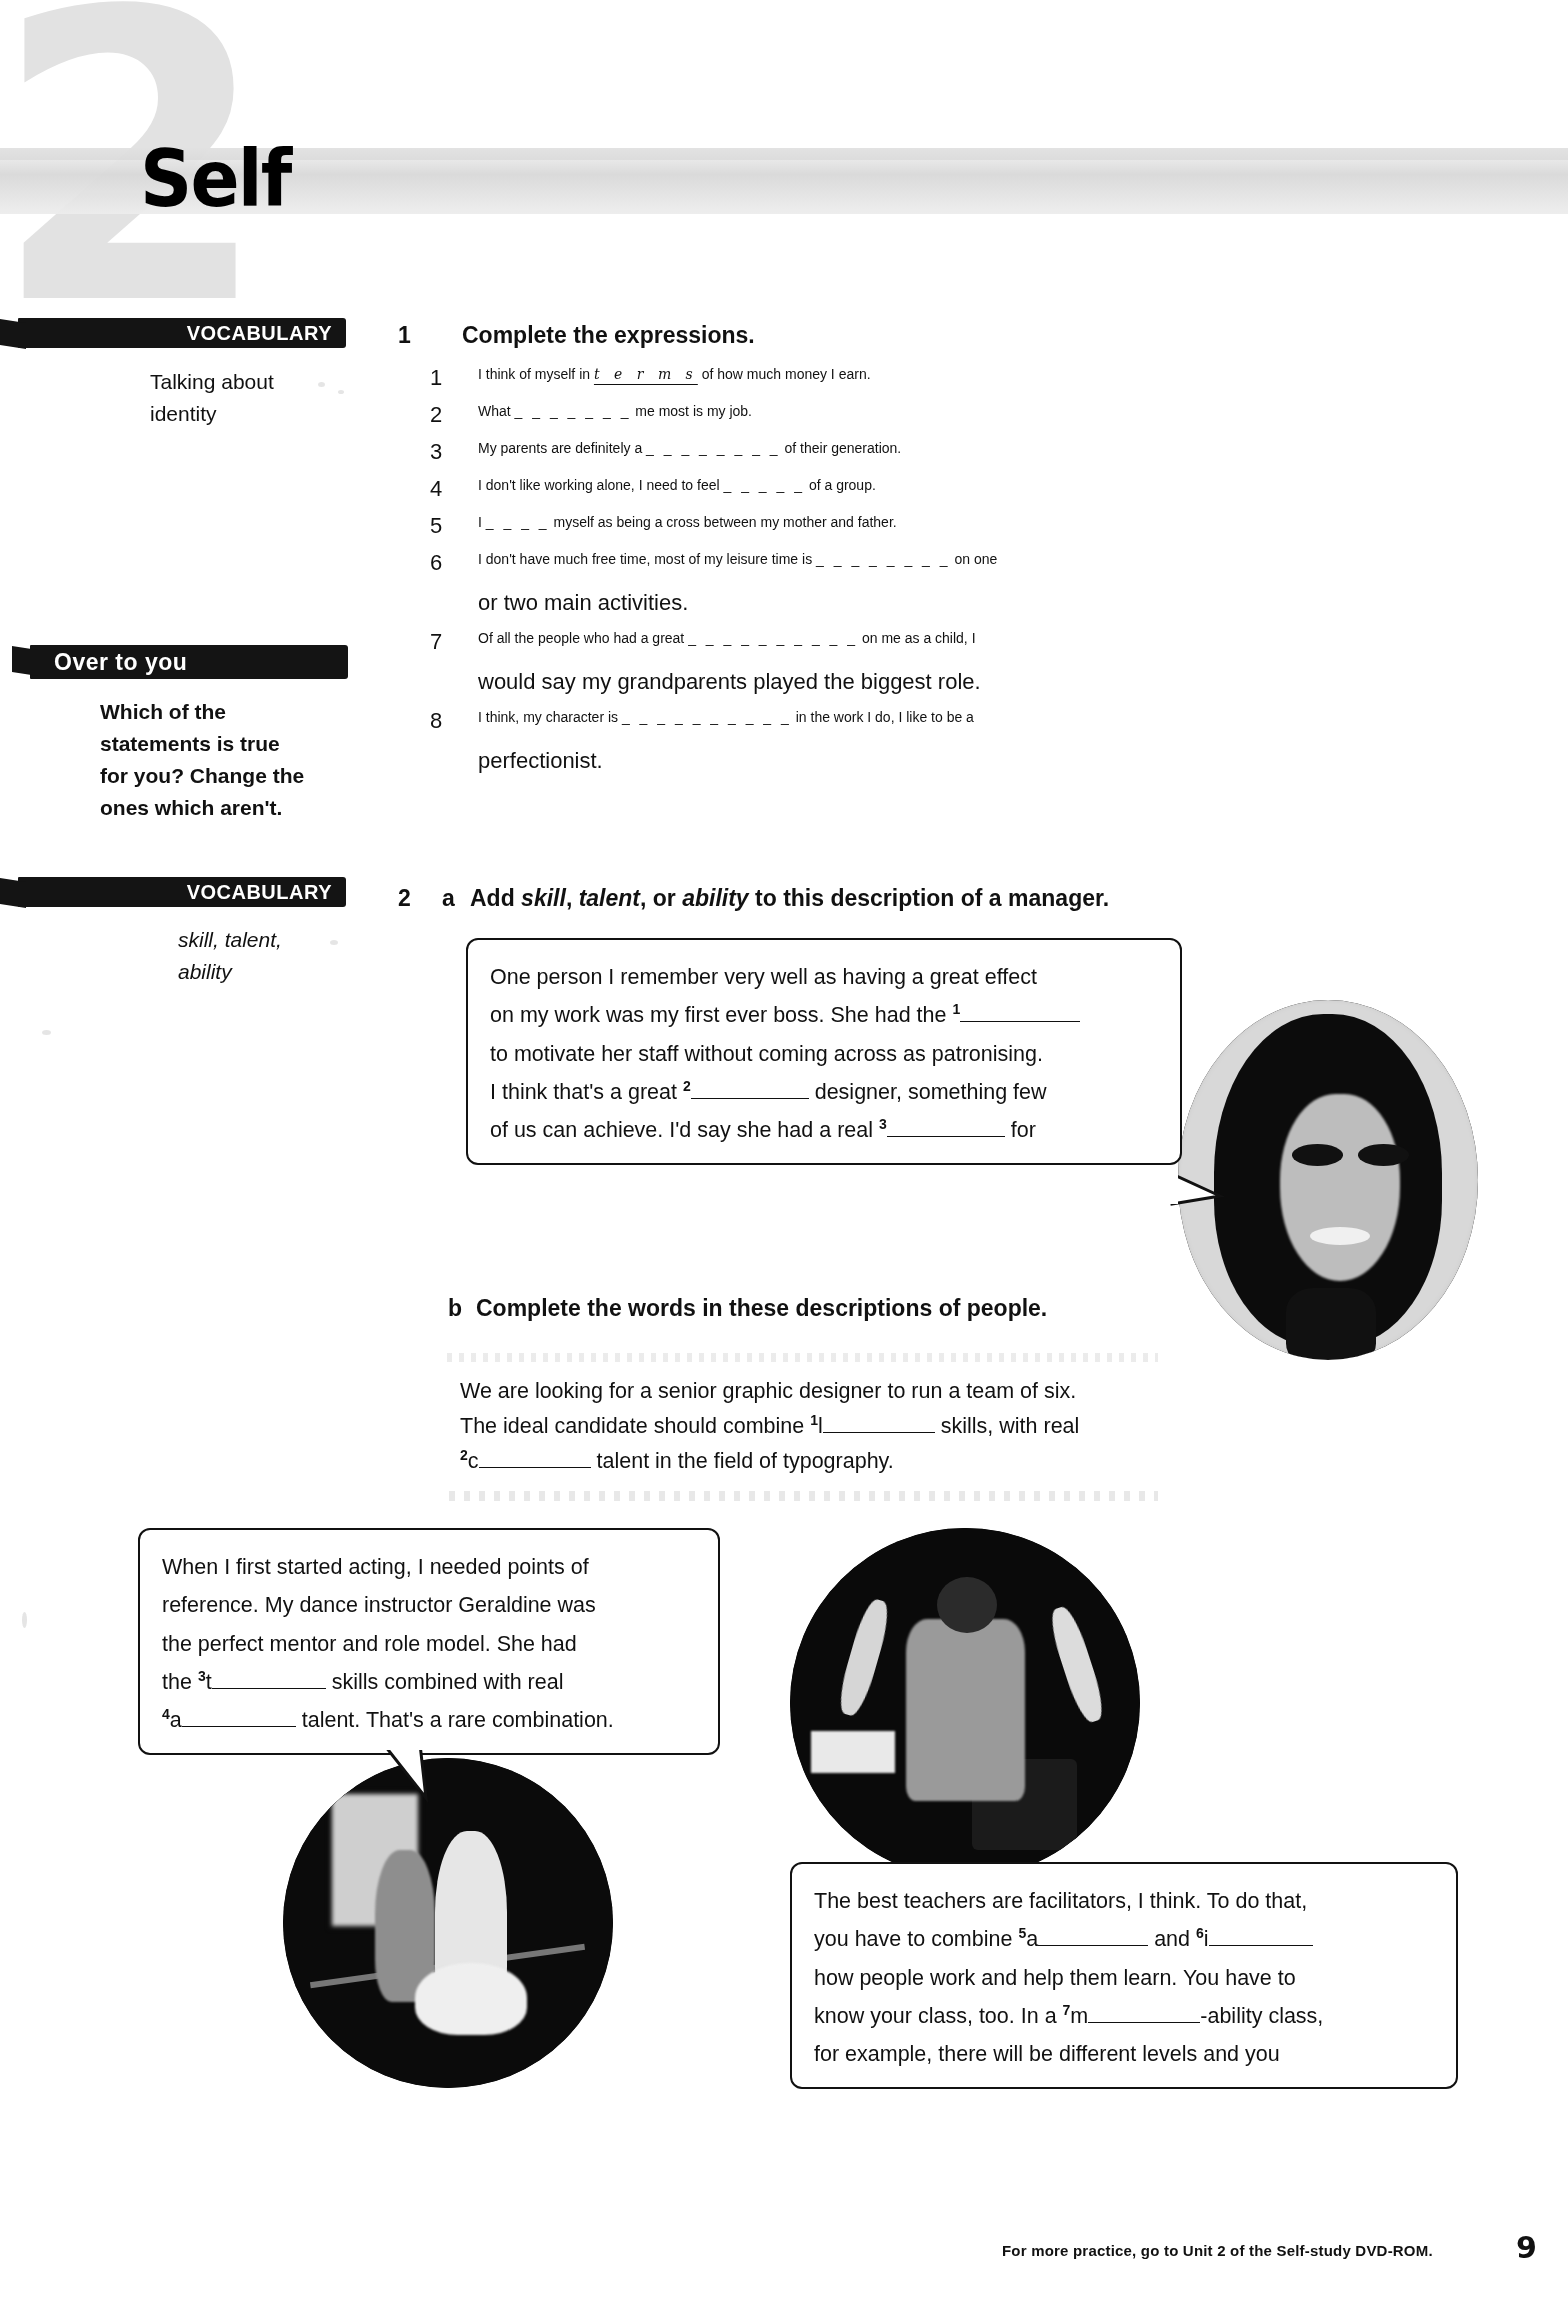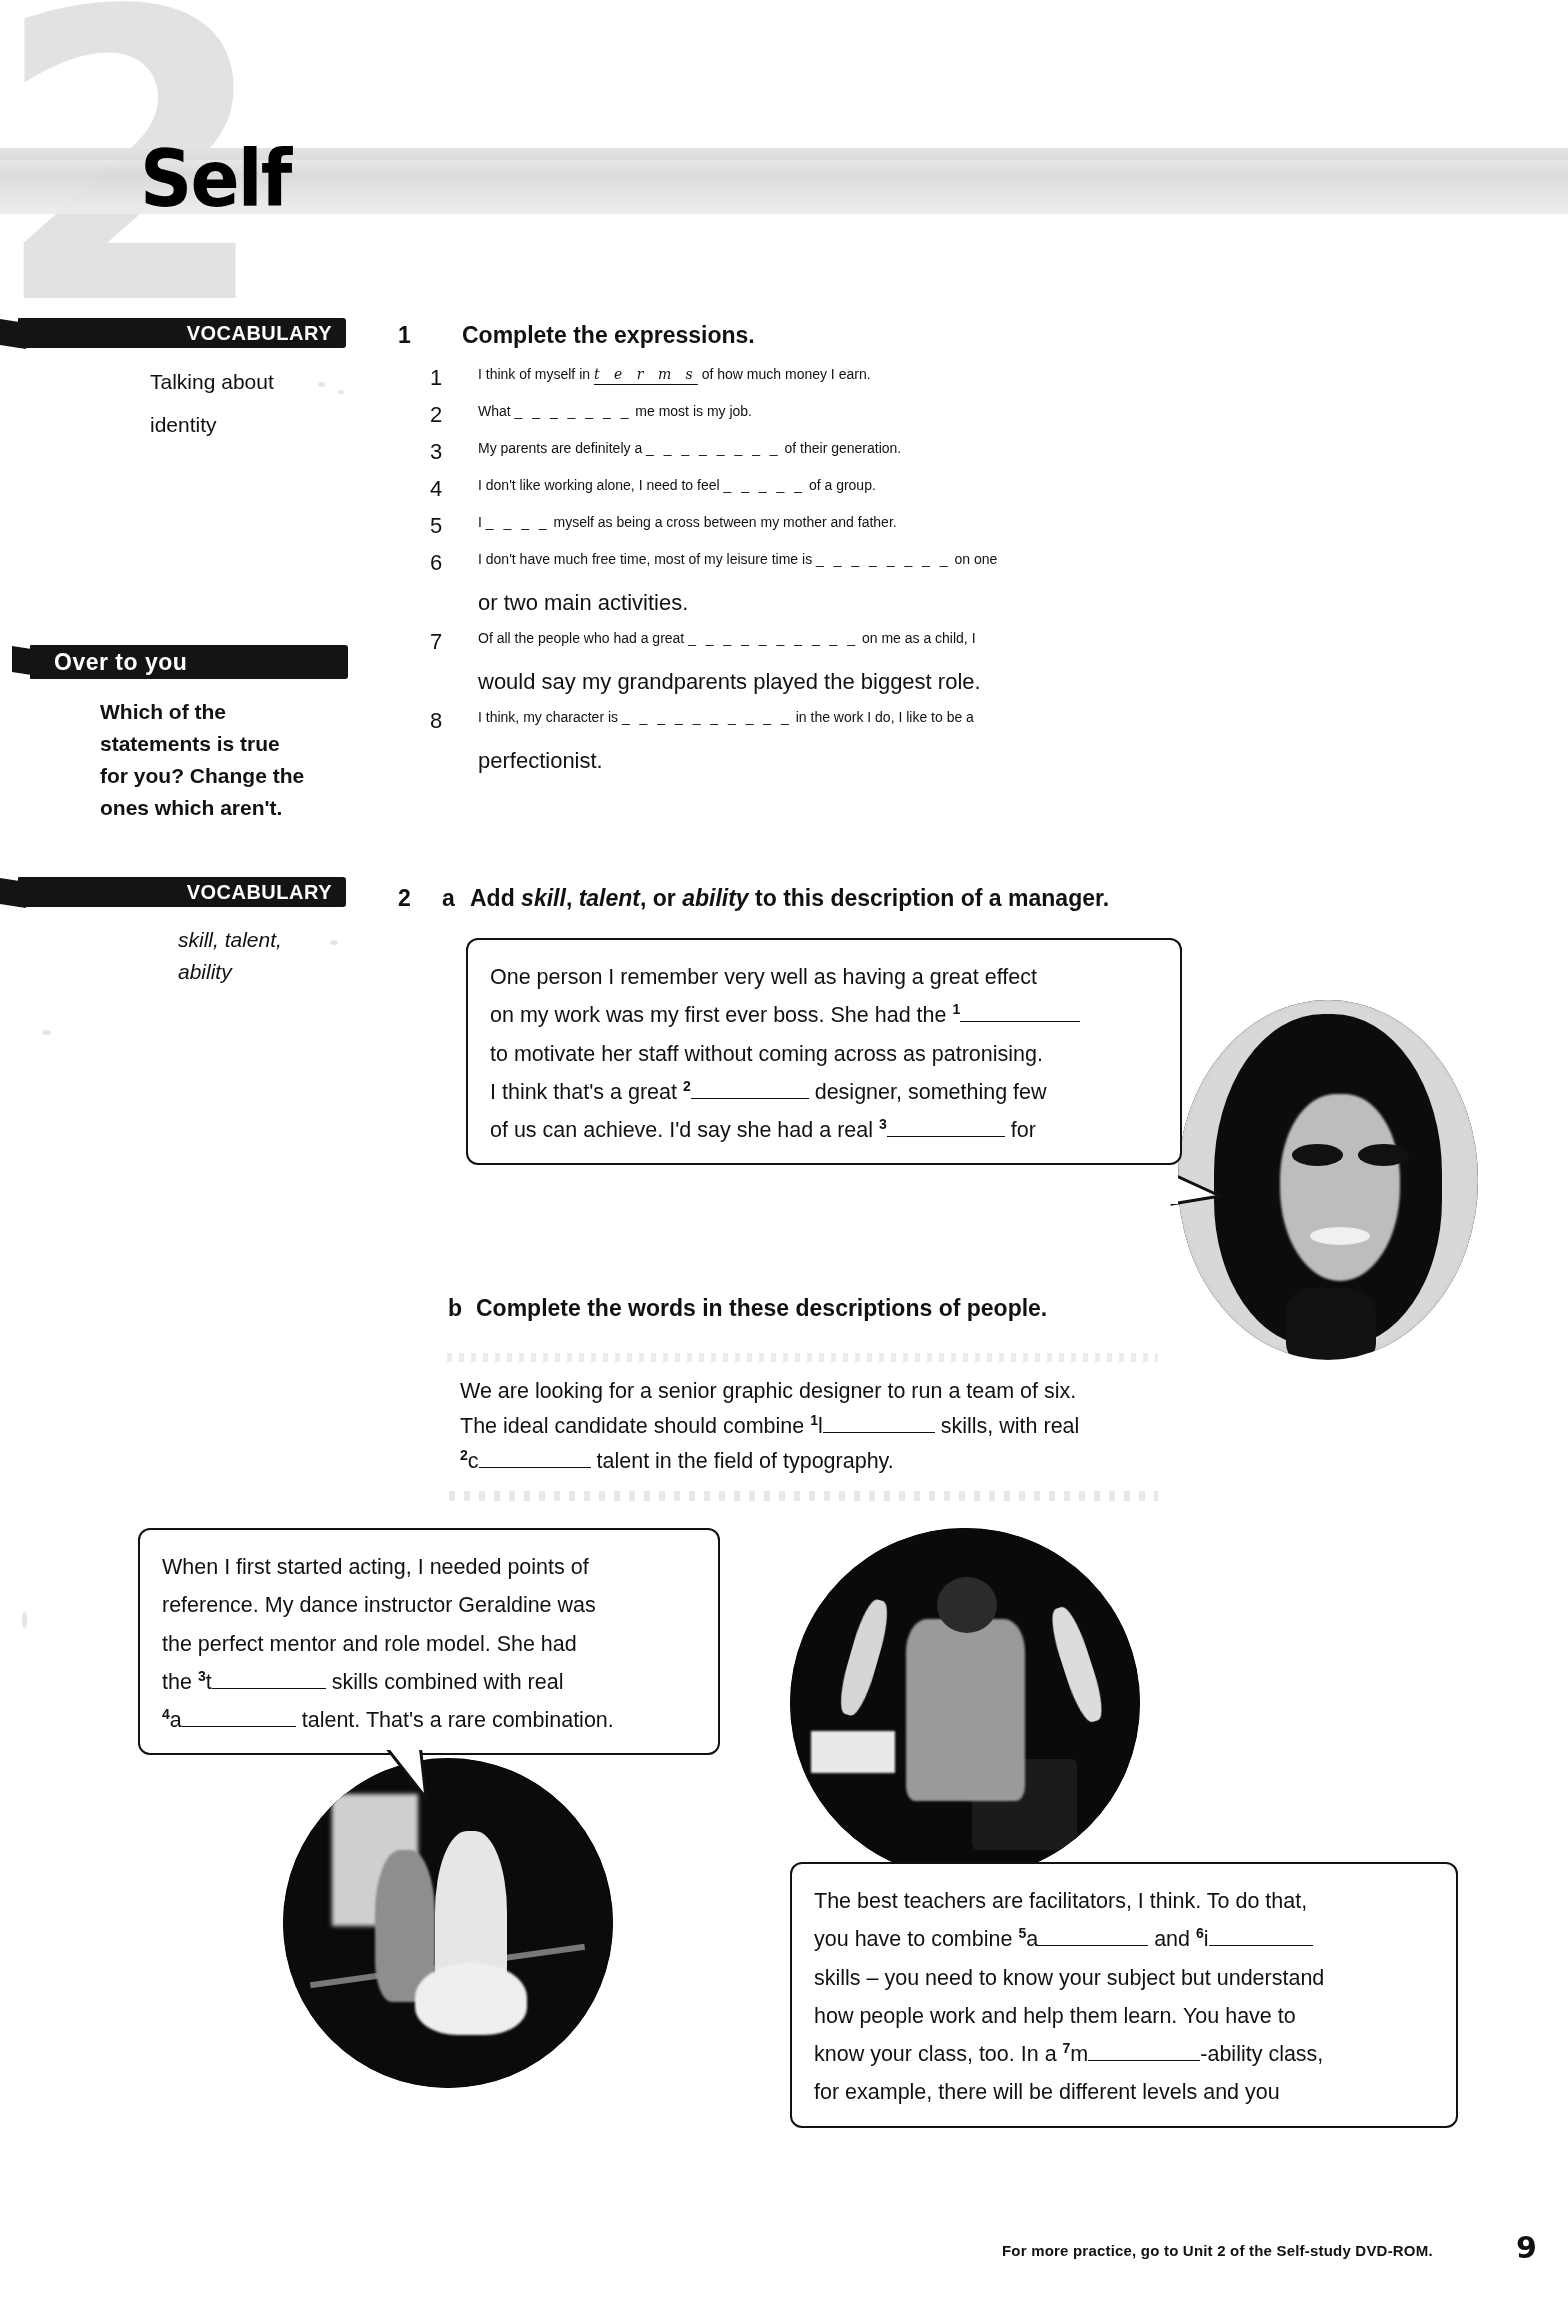--- a/index.html
+++ b/index.html
@@ -243,21 +243,21 @@
   <div class="unit-watermark">2</div>
   <div class="header-band"></div>
   <div class="unit-title">Self</div>
 
   <div class="banner-wrap" style="left:18px; top:318px; width:328px;">
     <div class="banner right" style="width:328px;">
       <span>VOCABULARY</span>
     </div>
   </div>
   <div class="side-text plain" style="left:150px; top:368px; width:210px;">Talking about</div>
-  <div class="side-text plain" style="left:150px; top:411px; width:210px;">identity</div>
+  <div class="side-text plain" style="left:150px; top:400px; width:210px;">identity</div>
 
   <div class="banner-wrap" style="left:30px; top:645px; width:318px;">
     <div class="banner left" style="width:318px; height:34px; font-size:23px;">
       <span>Over to you</span>
     </div>
   </div>
   <div class="side-text bold" style="left:100px; top:698px;">Which of the</div>
   <div class="side-text bold" style="left:100px; top:730px;">statements is true</div>
   <div class="side-text bold" style="left:100px; top:762px;">for you? Change the</div>
   <div class="side-text bold" style="left:100px; top:794px;">ones which aren't.</div>
@@ -388,21 +388,20 @@
       <div class="t-head"></div>
       <div class="t-armL"></div>
       <div class="t-armR"></div>
       <div class="t-board"></div>
     </div>
   </div>
 
   <div class="bubble" style="left:790px; top:1862px; width:668px;">
     <div>The best teachers are facilitators, I think. To do that,</div>
     <div><span>you have to combine </span><sup>5</sup><span>a</span><span class="u" style="width:110px;"></span><span> and </span><sup>6</sup><span>i</span><span class="u" style="width:104px;"></span></div>
-    <div>skills – you need to know your subject but understand</div>
     <div>how people work and help them learn. You have to</div>
     <div><span>know your class, too. In a </span><sup>7</sup><span>m</span><span class="u" style="width:112px;"></span><span>-ability class,</span></div>
     <div>for example, there will be different levels and you</div>
   </div>
 
   <div class="footer-note" style="left:1002px; top:2242px;">For more practice, go to Unit 2 of the Self-study DVD-ROM.</div>
   <div class="page-no" style="left:1516px; top:2230px;">9</div>
 
   <div class="speck" style="left:42px; top:1030px; width:9px; height:5px;"></div>
   <div class="speck" style="left:318px; top:382px; width:7px; height:5px;"></div>

